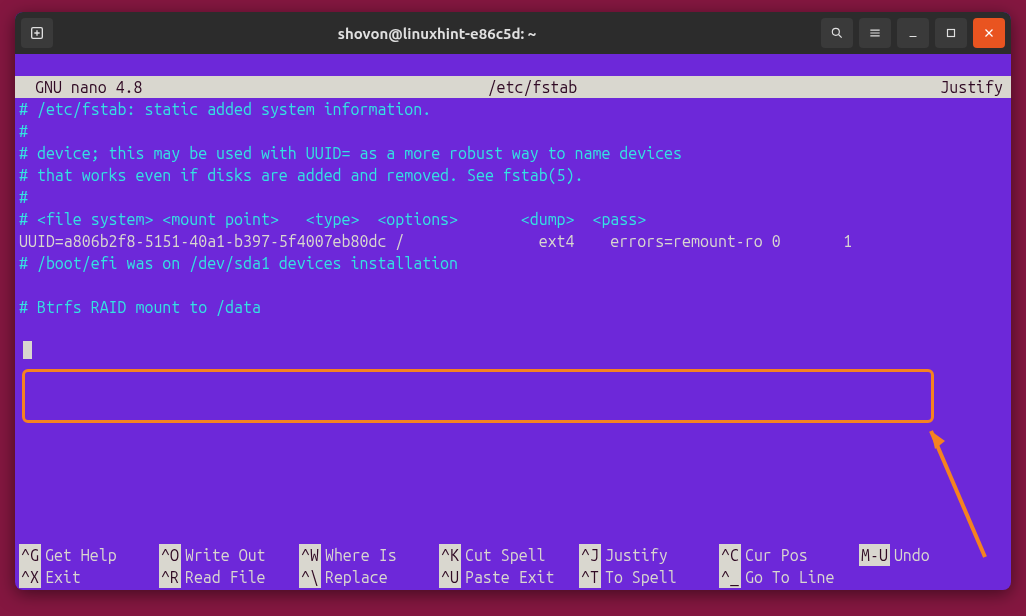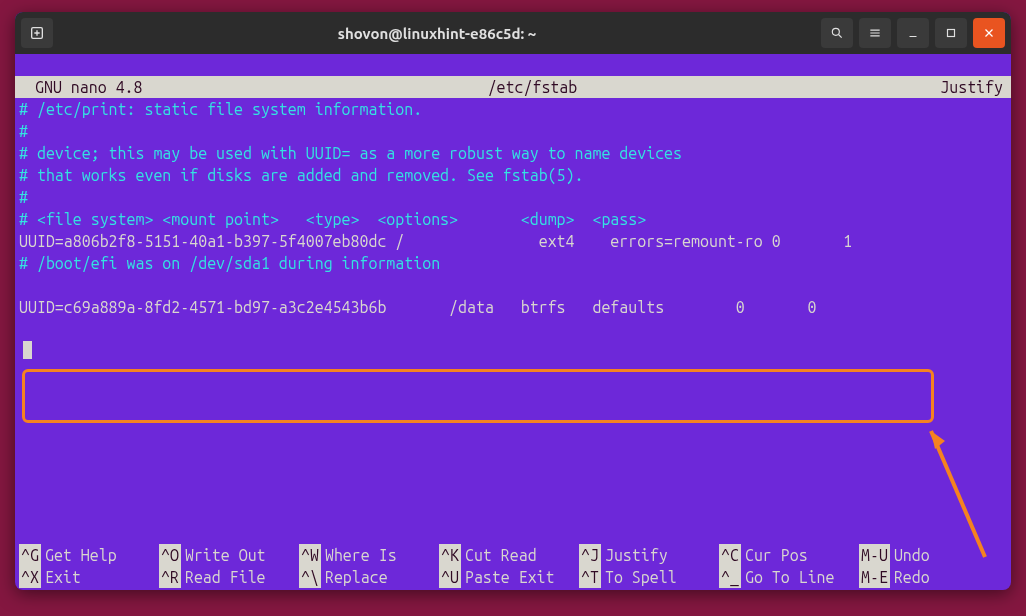--- a/index.html
+++ b/index.html
@@ -159,55 +159,54 @@
     </div>
   </div>
 
   <div class="term">
     <div class="status">
       <span class="ed">GNU nano 4.8</span>
       <span class="fn">/etc/fstab</span>
       <span class="mod">Justify</span>
     </div>
 
-    <div class="line cmt"># /etc/print: static file system information.</div>
+    <div class="line cmt"># /etc/fstab: static added system information.</div>
     <div class="line cmt">#</div>
     <div class="line cmt"># device; this may be used with UUID= as a more robust way to name devices</div>
     <div class="line cmt"># that works even if disks are added and removed. See fstab(5).</div>
     <div class="line cmt">#</div>
     <div class="line cmt"># &lt;file system&gt; &lt;mount point&gt;   &lt;type&gt;  &lt;options&gt;       &lt;dump&gt;  &lt;pass&gt;</div>
     <div class="line wht">UUID=a806b2f8-5151-40a1-b397-5f4007eb80dc /               ext4    errors=remount-ro 0       1</div>
-    <div class="line cmt"># /boot/efi was on /dev/sda1 during information</div>
+    <div class="line cmt"># /boot/efi was on /dev/sda1 devices installation</div>
     <div class="blank"></div>
-    <div class="line wht">UUID=c69a889a-8fd2-4571-bd97-a3c2e4543b6b       /data   btrfs   defaults        0       0</div>
+    <div class="line cmt"># Btrfs RAID mount to /data</div>
     <div class="blank"></div>
     <div class="line"><span class="cursor"></span></div>
   </div>
 
   <div class="hlbox"></div>
 
   <svg class="arrow" style="left:900px; top:405px;" width="90" height="150" viewBox="0 0 90 150">
     <line x1="70" y1="140" x2="16" y2="14" stroke="#f58220" stroke-width="4"></line>
     <polygon points="16,14 30,24 20,32" fill="#f58220"></polygon>
   </svg>
 
   <div class="shortcuts">
     <div class="sc-row">
       <div class="sc-item"><span class="sc-key">^G</span><span>Get Help</span></div>
       <div class="sc-item"><span class="sc-key">^O</span><span>Write Out</span></div>
       <div class="sc-item"><span class="sc-key">^W</span><span>Where Is</span></div>
-      <div class="sc-item"><span class="sc-key">^K</span><span>Cut Read</span></div>
+      <div class="sc-item"><span class="sc-key">^K</span><span>Cut Spell</span></div>
       <div class="sc-item"><span class="sc-key">^J</span><span>Justify</span></div>
       <div class="sc-item"><span class="sc-key">^C</span><span>Cur Pos</span></div>
       <div class="sc-item"><span class="sc-key">M-U</span><span>Undo</span></div>
     </div>
     <div class="sc-row">
       <div class="sc-item"><span class="sc-key">^X</span><span>Exit</span></div>
       <div class="sc-item"><span class="sc-key">^R</span><span>Read File</span></div>
       <div class="sc-item"><span class="sc-key">^\</span><span>Replace</span></div>
       <div class="sc-item"><span class="sc-key">^U</span><span>Paste Exit</span></div>
       <div class="sc-item"><span class="sc-key">^T</span><span>To Spell</span></div>
       <div class="sc-item"><span class="sc-key">^_</span><span>Go To Line</span></div>
-      <div class="sc-item"><span class="sc-key">M-E</span><span>Redo</span></div>
     </div>
   </div>
 
 </div>
 
 </body></html>

